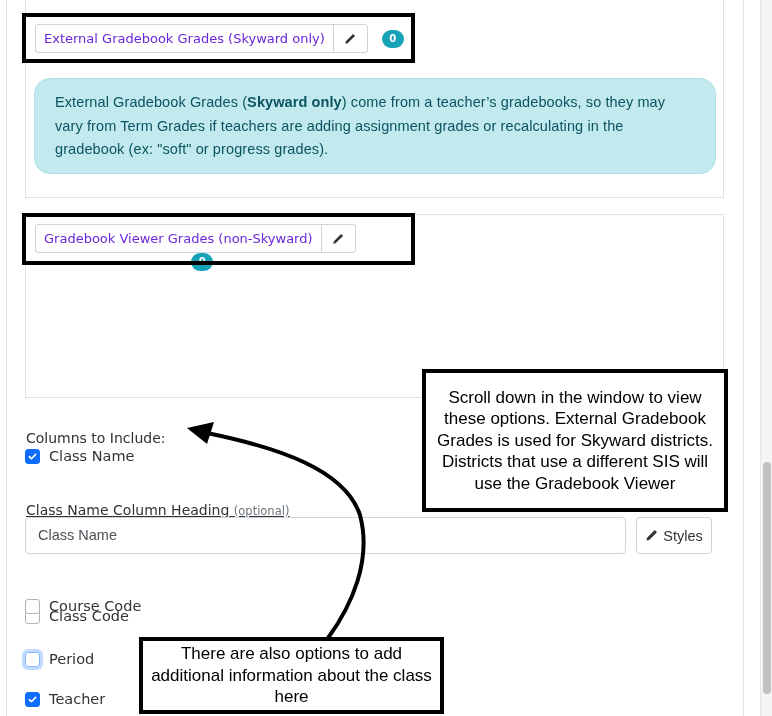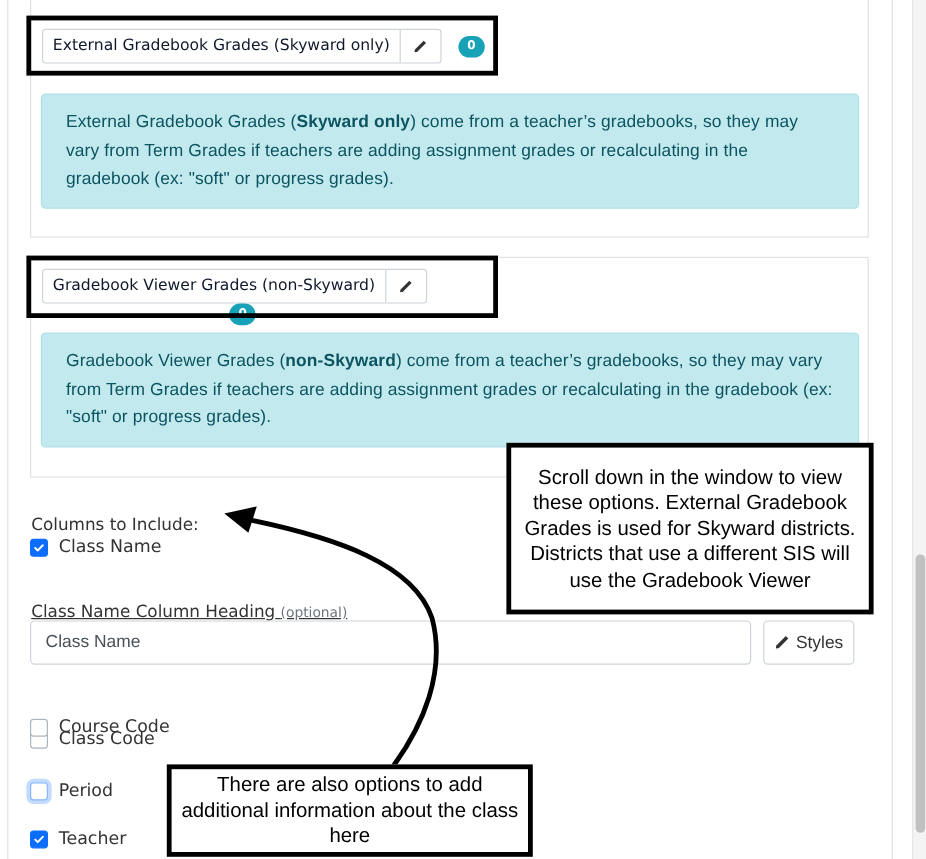--- a/index.html
+++ b/index.html
@@ -12,25 +12,25 @@
     .scroll-thumb { position: absolute; left: 763px; top: 462px; width: 8px; height: 232px; background: #c1c1c1; border-radius: 4px; }
 
     .panel { position: absolute; left: 25px; width: 699px; background: #fff; border: 1px solid #dee2e6; }
     .panel.p1 { top: -4px; height: 202px; }
     .panel.p2 { top: 214px; height: 184px; }
 
     .title-group { position: absolute; left: 9px; display: flex; align-items: center; }
     .panel.p1 .title-group { top: 27px; }
     .panel.p2 .title-group { top: 9px; flex-direction: column; }
     .title-input { height: 29px; display: flex; align-items: stretch; border: 1px solid #ced4da; border-radius: 3px; background: #fff; }
-    .title-text { padding: 0 8px; font-size: 13px; line-height: 27px; color: #0f172a; white-space: nowrap; font-family: "DejaVu Sans", sans-serif; }
+    .title-text { padding: 0 8px; font-size: 13px; line-height: 27px; color: #6d28d9; white-space: nowrap; font-family: "DejaVu Sans", sans-serif; }
     .title-edit { width: 34px; border-left: 1px solid #ced4da; display: flex; align-items: center; justify-content: center; cursor: pointer; }
     .badge { margin-left: 14px; min-width: 22px; height: 18px; border-radius: 9px; background: #17a2b8; color: #fff; font-size: 10px; font-weight: bold; text-align: center; line-height: 18px; padding: 0 6px; }
 
-    .alert { position: absolute; left: 8px; width: 682px; background: #c1e9ee; border: 1px solid #aee1e7; border-radius: 4px; color: #0c5460; font-size: 14.5px; line-height: 23.5px; padding: 12px 20px; font-family: "Liberation Sans", sans-serif; letter-spacing: 0.1px; }
+    .alert { position: absolute; left: 8px; width: 682px; background: #c1e9ee; border: 1px solid #aee1e7; border-radius: 16px; color: #0c5460; font-size: 14.5px; line-height: 23.5px; padding: 12px 20px; font-family: "Liberation Sans", sans-serif; letter-spacing: 0.1px; }
     .panel.p1 .alert { top: 81px; height: 96px; }
     .panel.p2 .alert { top: 62px; height: 96px; }
     .alert b { font-weight: bold; }
 
     .highlight { position: absolute; border: 4px solid #000; background: transparent; pointer-events: none; }
 
     .section-label { position: absolute; left: 26px; font-size: 14px; color: #333; margin-top: 14px; }
     .check-row { position: absolute; left: 25px; display: flex; align-items: center; font-size: 14.5px; color: #333; }
     .cb { width: 15px; height: 15px; border: 1px solid #adb5bd; border-radius: 3px; background: #fff; margin-right: 9px; display: flex; align-items: center; justify-content: center; cursor: pointer; }
     .cb.checked { background: #0d6efd; border-color: #0d6efd; }
@@ -78,23 +78,20 @@
     <div class="title-input">
       <span class="title-text">Gradebook Viewer Grades (non-Skyward)</span>
       <span class="title-edit">
         <svg width="12" height="12" viewBox="0 0 16 16">
             <path d="M12.1 1.3l2.6 2.6-8.9 8.9-3.3.7.7-3.3 8.9-8.9z" fill="#333"></path>
             <path d="M2.5 10.2l3.3 3.3-3.9.6z" fill="#333"></path>
           </svg>
       </span>
     </div>
     <span class="badge">0</span>
-  </div>
-  <div class="alert">
-    <span>Gradebook Viewer Grades (</span><b>non-Skyward</b><span>) come from a teacher’s gradebooks, so they may vary from Term Grades if teachers are adding assignment grades or recalculating in the gradebook (ex: "soft" or progress grades).</span>
   </div>
 </div>
 
 <div class="highlight" style="left:22px; top:13px; width:393px; height:50px;"></div>
 <div class="highlight" style="left:22px; top:213px; width:393px; height:52px;"></div>
 
 <div class="section-label" style="top:416px;">Columns to Include:</div>
 
 <div class="check-row" style="top:448px;">
   <span class="cb checked">

